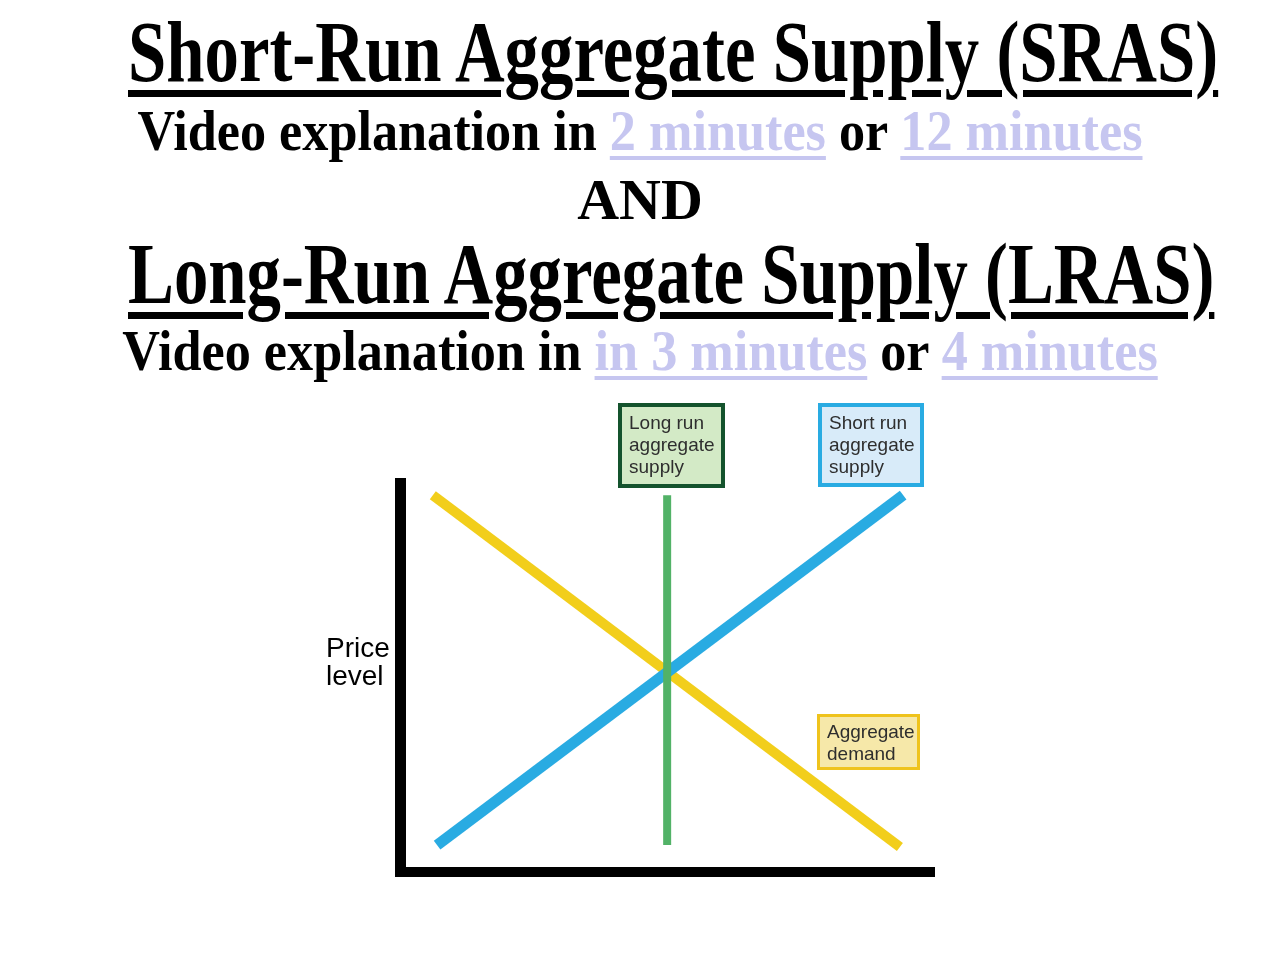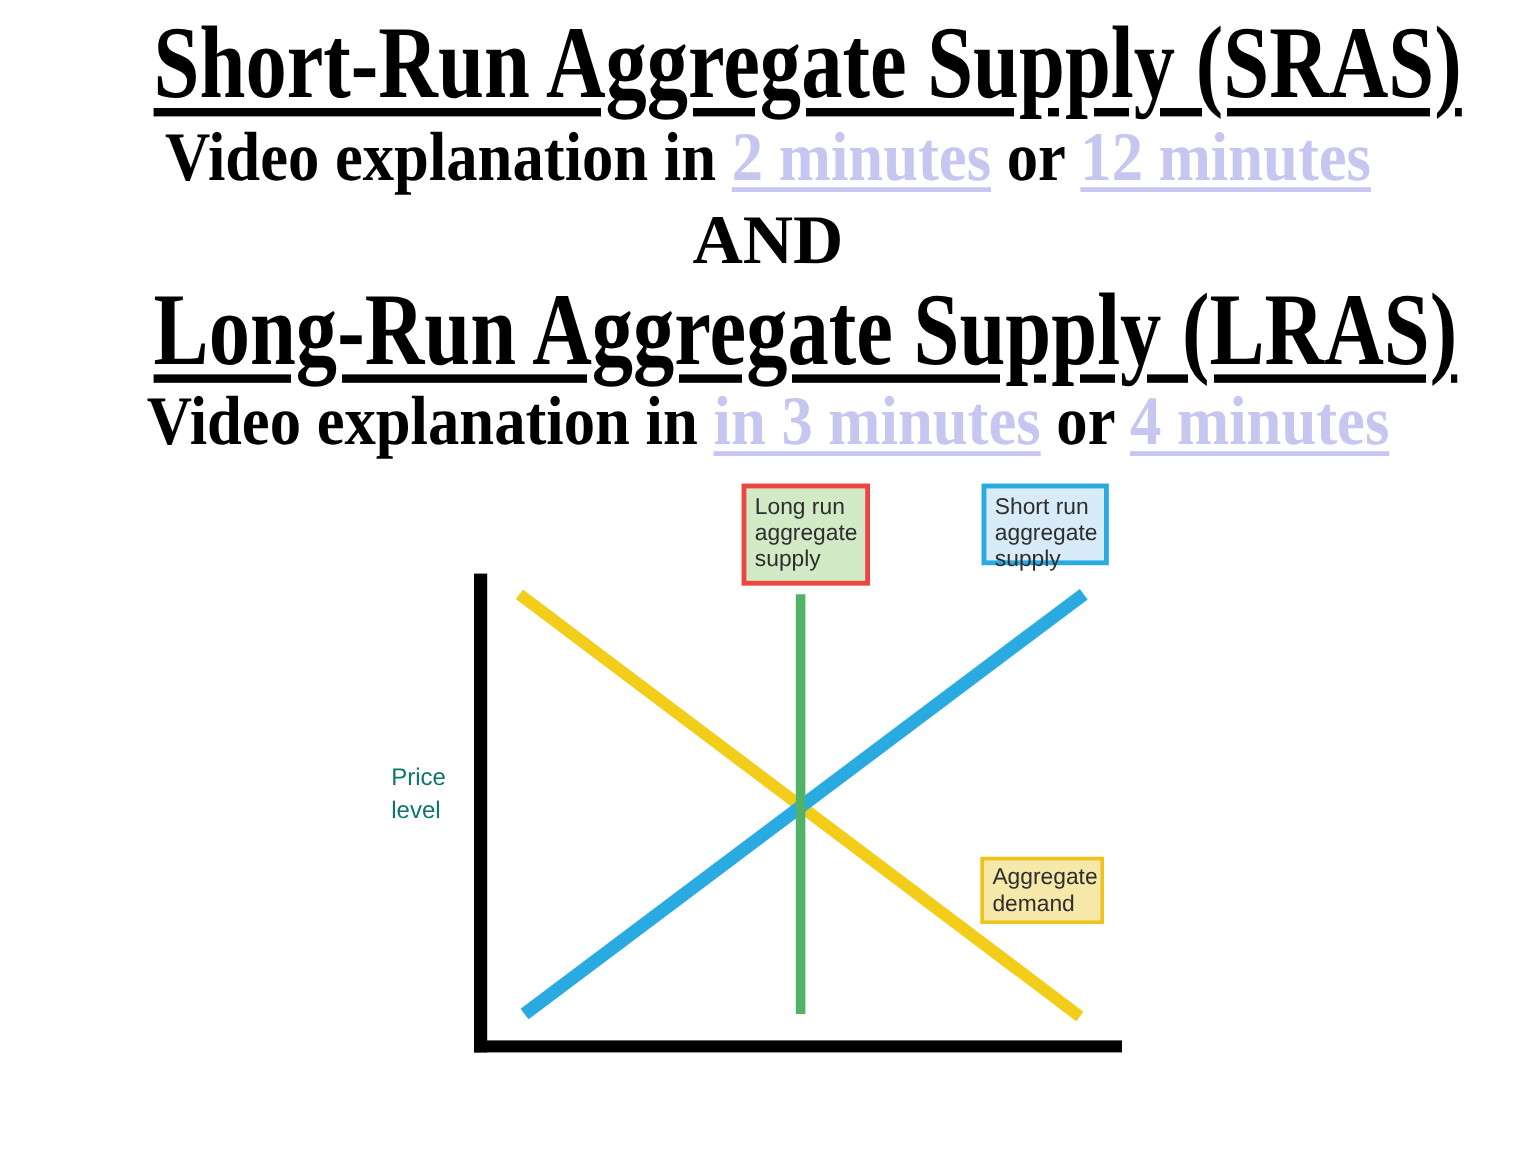--- a/index.html
+++ b/index.html
@@ -70,30 +70,30 @@
 
   .lblbox {
     position: absolute;
     box-sizing: border-box;
     font-size: 19px;
     line-height: 22px;
     white-space: pre-line;
     padding: 5px 4px 0 7px;
     color: #2e2e2e;
   }
-  #greenBox  { left: 318px; top: 11px;  width: 107px; height: 85px; background: #d3eac6; border: 4px solid #ef4444; }
-  #blueBox   { left: 518px; top: 11px;  width: 106px; height: 68px; background: #d8ebf9; border: 4px solid #29abe2; }
+  #greenBox  { left: 318px; top: 11px;  width: 107px; height: 85px; background: #d3eac6; border: 4px solid #14532d; }
+  #blueBox   { left: 518px; top: 11px;  width: 106px; height: 84px; background: #d8ebf9; border: 4px solid #29abe2; }
   #yellowBox { left: 517px; top: 322px; width: 103px; height: 56px; background: #f6e8a9; border: 3px solid #efc31c; padding-top: 4px; }
 
   .axis-label {
     position: absolute;
-    font-size: 20px;
+    font-size: 28px;
     line-height: 28px;
     white-space: pre-line;
-    color: #0f766e;
+    color: #000000;
   }
   #priceLabel  { left: 26px;  top: 242px; }
   #outputLabel { left: 327px; top: 504px; }
 </style>
 </head>
 <body>
 
 <div class="canvas">
 
   <div id="line1" class="hline title">

